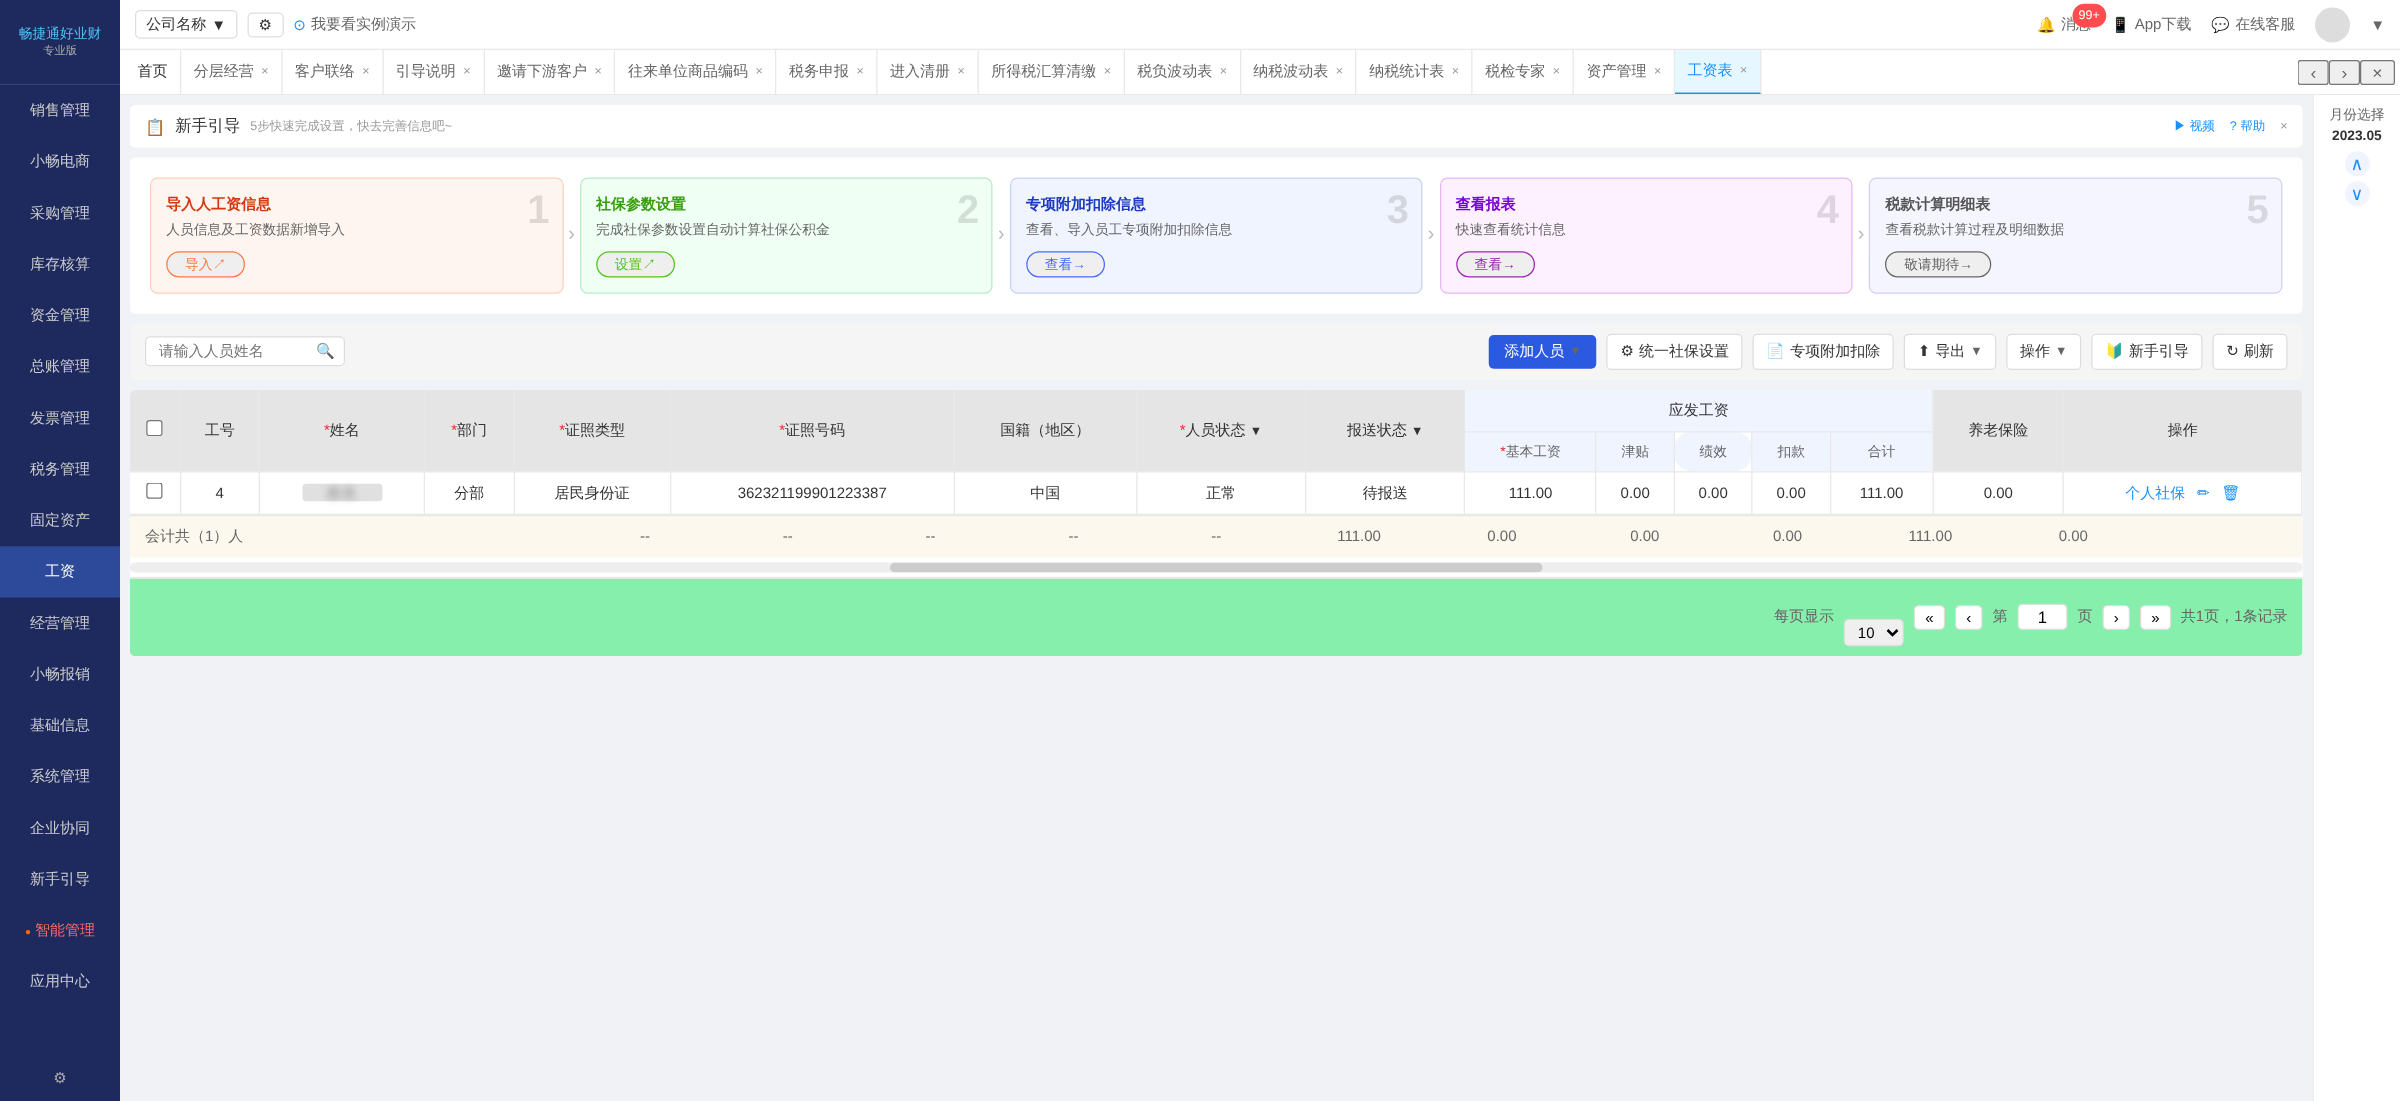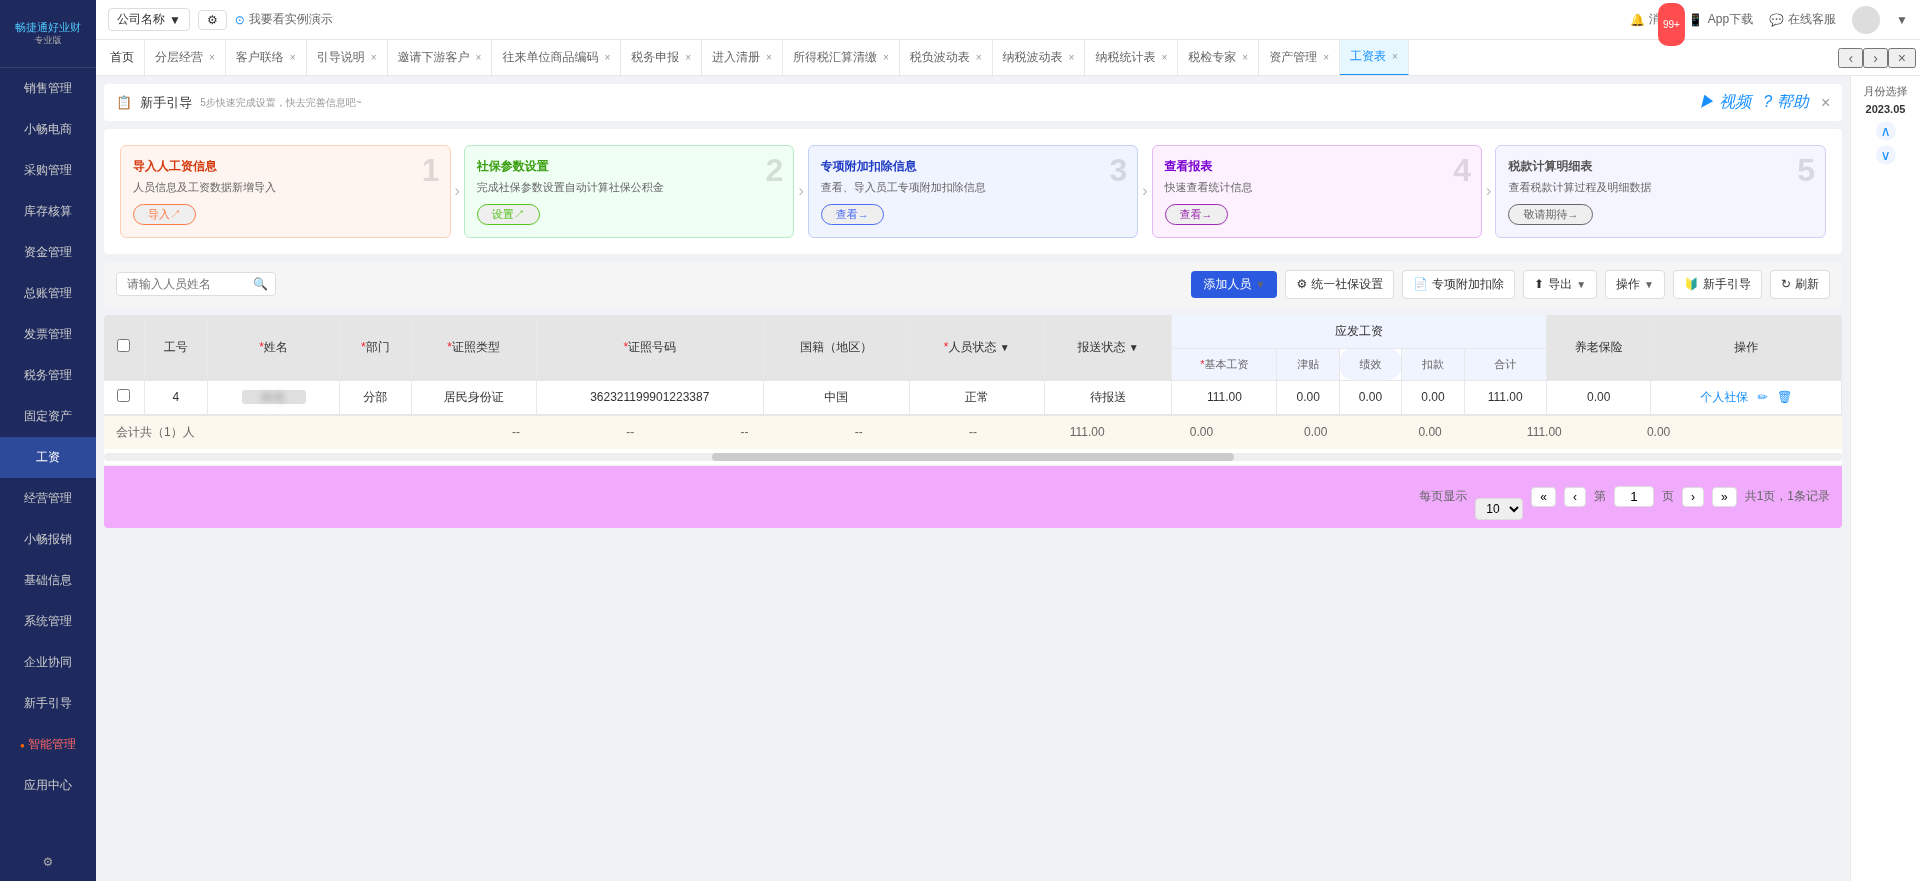--- a/index.html
+++ b/index.html
@@ -23,21 +23,21 @@
     .main-area { flex: 1; display: flex; flex-direction: column; overflow: hidden; }
 
     
     .top-bar { background: #fff; height: 40px; display: flex; align-items: center; padding: 0 12px; border-bottom: 1px solid #e8e8e8; justify-content: space-between; flex-shrink: 0; }
     .top-bar-left { display: flex; align-items: center; gap: 8px; }
     .top-bar-dropdown { display: flex; align-items: center; gap: 4px; border: 1px solid #ddd; border-radius: 4px; padding: 2px 8px; font-size: 12px; cursor: pointer; }
     .top-bar-demo { display: flex; align-items: center; gap: 4px; color: #666; font-size: 12px; cursor: pointer; }
     .top-bar-demo-icon { color: #1890ff; }
     .top-bar-right { display: flex; align-items: center; gap: 16px; font-size: 12px; }
     .notification-btn { position: relative; display: flex; align-items: center; gap: 4px; color: #666; cursor: pointer; }
-    .notification-badge { background: #ff4d4f; color: #fff; border-radius: 10px; padding: 16px 5px; font-size: 10px; position: absolute; top: -8px; right: -12px; }
+    .notification-badge { background: #ff4d4f; color: #fff; border-radius: 10px; padding: 4px 5px; font-size: 10px; position: absolute; top: -8px; right: -12px; }
     .top-right-btn { display: flex; align-items: center; gap: 4px; color: #666; cursor: pointer; font-size: 12px; }
     .avatar { width: 28px; height: 28px; border-radius: 50%; background: #ddd; display: inline-block; }
 
     
     .tab-bar { background: #fff; height: 36px; display: flex; align-items: center; border-bottom: 1px solid #e8e8e8; padding: 0 4px; overflow-x: auto; flex-shrink: 0; }
     .tab-bar::-webkit-scrollbar { height: 3px; }
     .tab-item { display: flex; align-items: center; gap: 4px; padding: 0 10px; height: 36px; white-space: nowrap; cursor: pointer; font-size: 12px; color: #666; border-right: 1px solid #e8e8e8; flex-shrink: 0; }
     .tab-item.active { color: #1890ff; background: #e6f7ff; border-bottom: 2px solid #1890ff; }
     .tab-item.home { color: #333; font-weight: 500; }
     .tab-close { color: #999; font-size: 10px; cursor: pointer; margin-left: 2px; }
@@ -45,21 +45,21 @@
     .tab-nav-btn { padding: 0 8px; cursor: pointer; color: #666; font-size: 14px; }
 
     
     .content { flex: 1; display: flex; overflow: hidden; position: relative; }
     .page-content { flex: 1; overflow-y: auto; padding: 8px; }
 
     
     .guide-bar { background: #fff; border-radius: 4px; padding: 8px 12px; margin-bottom: 8px; display: flex; align-items: center; justify-content: space-between; }
     .guide-bar-left { display: flex; align-items: center; gap: 8px; font-size: 13px; font-weight: 500; }
     .guide-icon { color: #1890ff; }
-    .guide-right { display: flex; align-items: center; gap: 12px; font-size: 16px; color: #1890ff; cursor: pointer; font-style: italic; }
+    .guide-right { display: flex; align-items: center; gap: 12px; font-size: 10px; color: #1890ff; cursor: pointer; }
 
     
     .steps-container { background: #fff; border-radius: 4px; padding: 16px; margin-bottom: 8px; display: flex; align-items: center; gap: 4px; }
     .step-item { flex: 1; border-radius: 6px; padding: 12px; position: relative; }
     .step-item-1 { background: #fff5f0; border: 1px solid #ffd0b5; }
     .step-item-2 { background: #f0fff4; border: 1px solid #b7ebc7; }
     .step-item-3 { background: #f0f4ff; border: 1px solid #c5d0f5; }
     .step-item-4 { background: #fdf0ff; border: 1px solid #e5b7f5; }
     .step-item-5 { background: #f5f5ff; border: 1px solid #d0d0f5; }
     .step-number { font-size: 32px; font-weight: bold; opacity: 0.15; position: absolute; right: 10px; top: 6px; }
@@ -94,21 +94,21 @@
     .sub-header { background: #f9f9f9; }
     .sub-header th { font-size: 11px; color: #666; }
     .group-header th { background: #e5e5e5; }
 
     
     .table-footer { background: #fdf8ee; padding: 8px 12px; display: flex; align-items: center; font-size: 12px; color: #666; border-top: 1px solid #e8e8e8; }
     .footer-cell { flex: 1; text-align: center; }
     .footer-label { font-weight: 500; }
 
     
-    .pagination-bar { padding: 8px 12px; display: flex; align-items: center; justify-content: flex-end; gap: 8px; font-size: 12px; background: #f0abfc; border-top: 1px solid #eee; }
+    .pagination-bar { padding: 8px 12px; display: flex; align-items: center; justify-content: flex-end; gap: 8px; font-size: 12px; background: #86efac; border-top: 1px solid #eee; }
     .page-size-label { color: #666; }
     .page-size-select { border: 1px solid #ddd; border-radius: 4px; padding: 2px 6px; font-size: 12px; margin-top: 24px; }
     .page-btn { border: 1px solid #ddd; background: #fff; border-radius: 4px; padding: 2px 8px; cursor: pointer; font-size: 12px; }
     .page-info { color: #666; }
 
     
     .scroll-hint { height: 8px; background: #eee; margin: 4px 0; border-radius: 4px; overflow: hidden; }
     .scroll-thumb { height: 100%; width: 30%; background: #ccc; border-radius: 4px; margin: 0 auto; }
 
     

